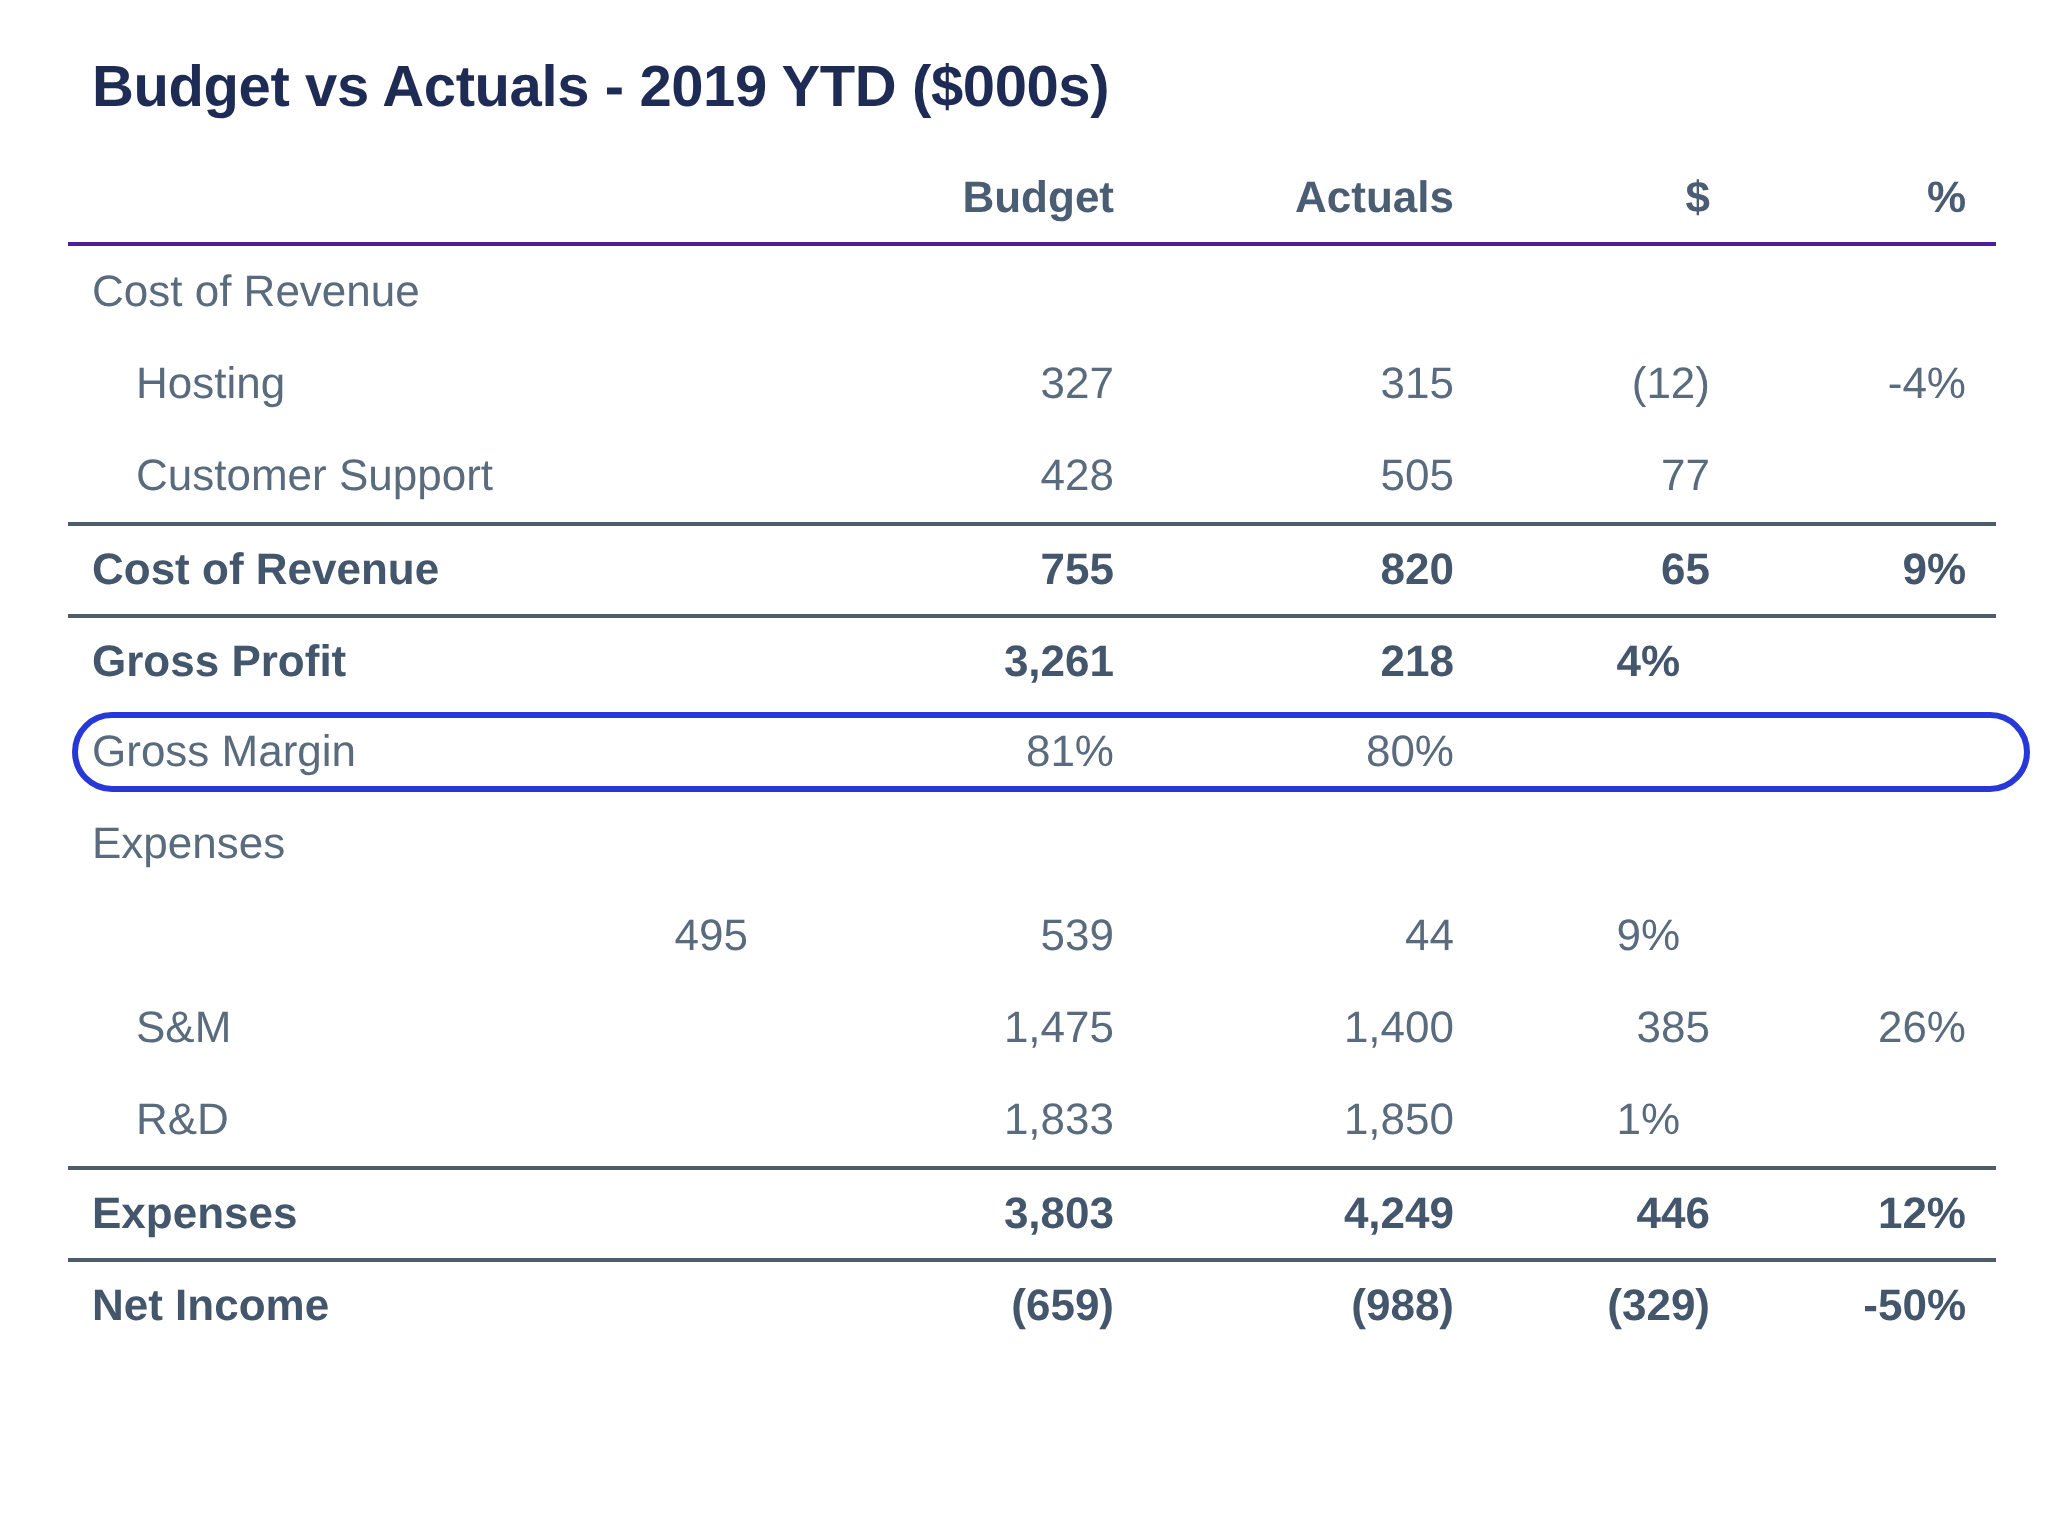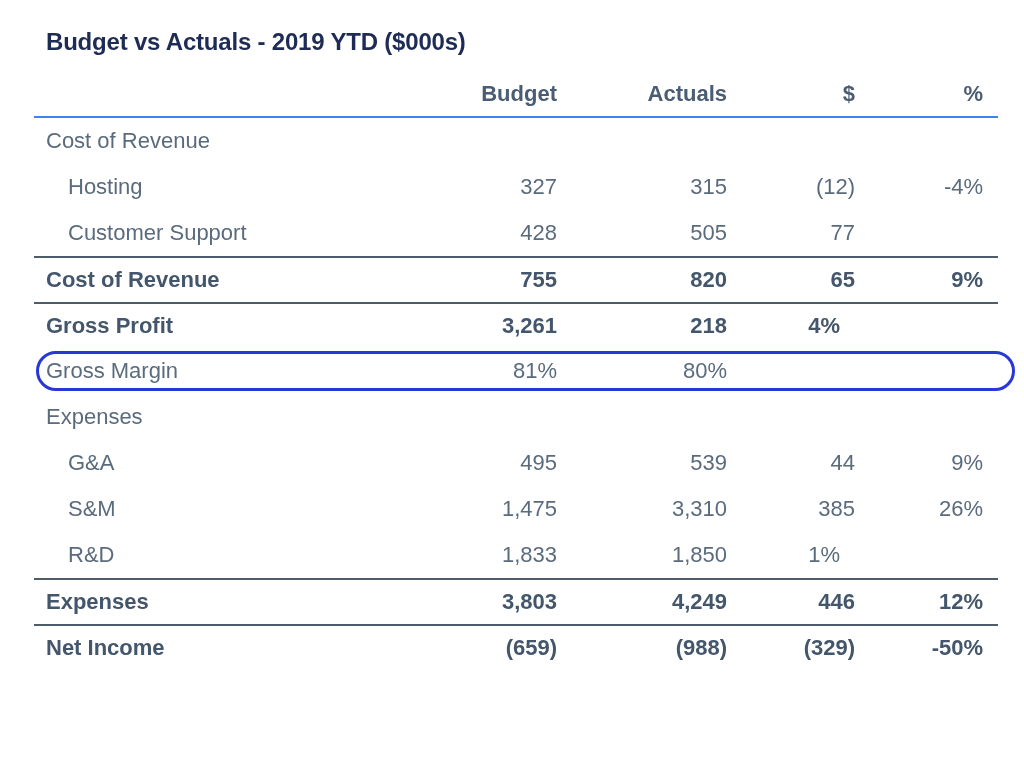--- a/index.html
+++ b/index.html
@@ -6,39 +6,39 @@
   html, body {
     width: 1024px; height: 766px;
     background: #ffffff;
     font-family: "Liberation Sans", "DejaVu Sans", sans-serif;
     overflow: hidden;
   }
   .page {
     padding: 28px 0 0 34px;
   }
   .title {
-    font-size: 24px;
+    font-size: 29px;
     font-weight: bold;
     color: #1e2c55;
     letter-spacing: -0.2px;
     margin-left: 12px;
     margin-bottom: 16px;
   }
   .fintable {
     width: 964px;
   }
   .row {
     display: grid;
     grid-template-columns: 340px 183px 170px 128px 143px;
     align-items: center;
     height: 46px;
   }
   .row.header {
     height: 46px;
-    border-bottom: 2px solid #3b82f6;
+    border-bottom: 2px solid #4c1d95;
     font-weight: bold;
     color: #4a5d73;
   }
   .cell { font-size: 22px; color: #5a6b7e; }
   .cell.label { text-align: left; padding-left: 12px; }
   .cell.num { text-align: right; }
   .cell.pct { text-align: right; padding-right: 15px; }
   .row.header .cell { color: #4a5d73; font-weight: bold; }
   .row.indent .cell.label { padding-left: 34px; }
   .row.total .cell {
@@ -125,31 +125,30 @@
 
     <div class="row">
       <div class="cell label">Expenses</div>
       <div class="cell num"></div>
       <div class="cell num"></div>
       <div class="cell num"></div>
       <div class="cell pct"></div>
     </div>
 
     <div class="row indent">
-      <div class="cell label">G&amp;A</div>
       <div class="cell num">495</div>
       <div class="cell num">539</div>
       <div class="cell num">44</div>
       <div class="cell pct">9%</div>
     </div>
 
     <div class="row indent">
       <div class="cell label">S&amp;M</div>
       <div class="cell num">1,475</div>
-      <div class="cell num">3,310</div>
+      <div class="cell num">1,400</div>
       <div class="cell num">385</div>
       <div class="cell pct">26%</div>
     </div>
 
     <div class="row indent">
       <div class="cell label">R&amp;D</div>
       <div class="cell num">1,833</div>
       <div class="cell num">1,850</div>
       <div class="cell pct">1%</div>
     </div>

